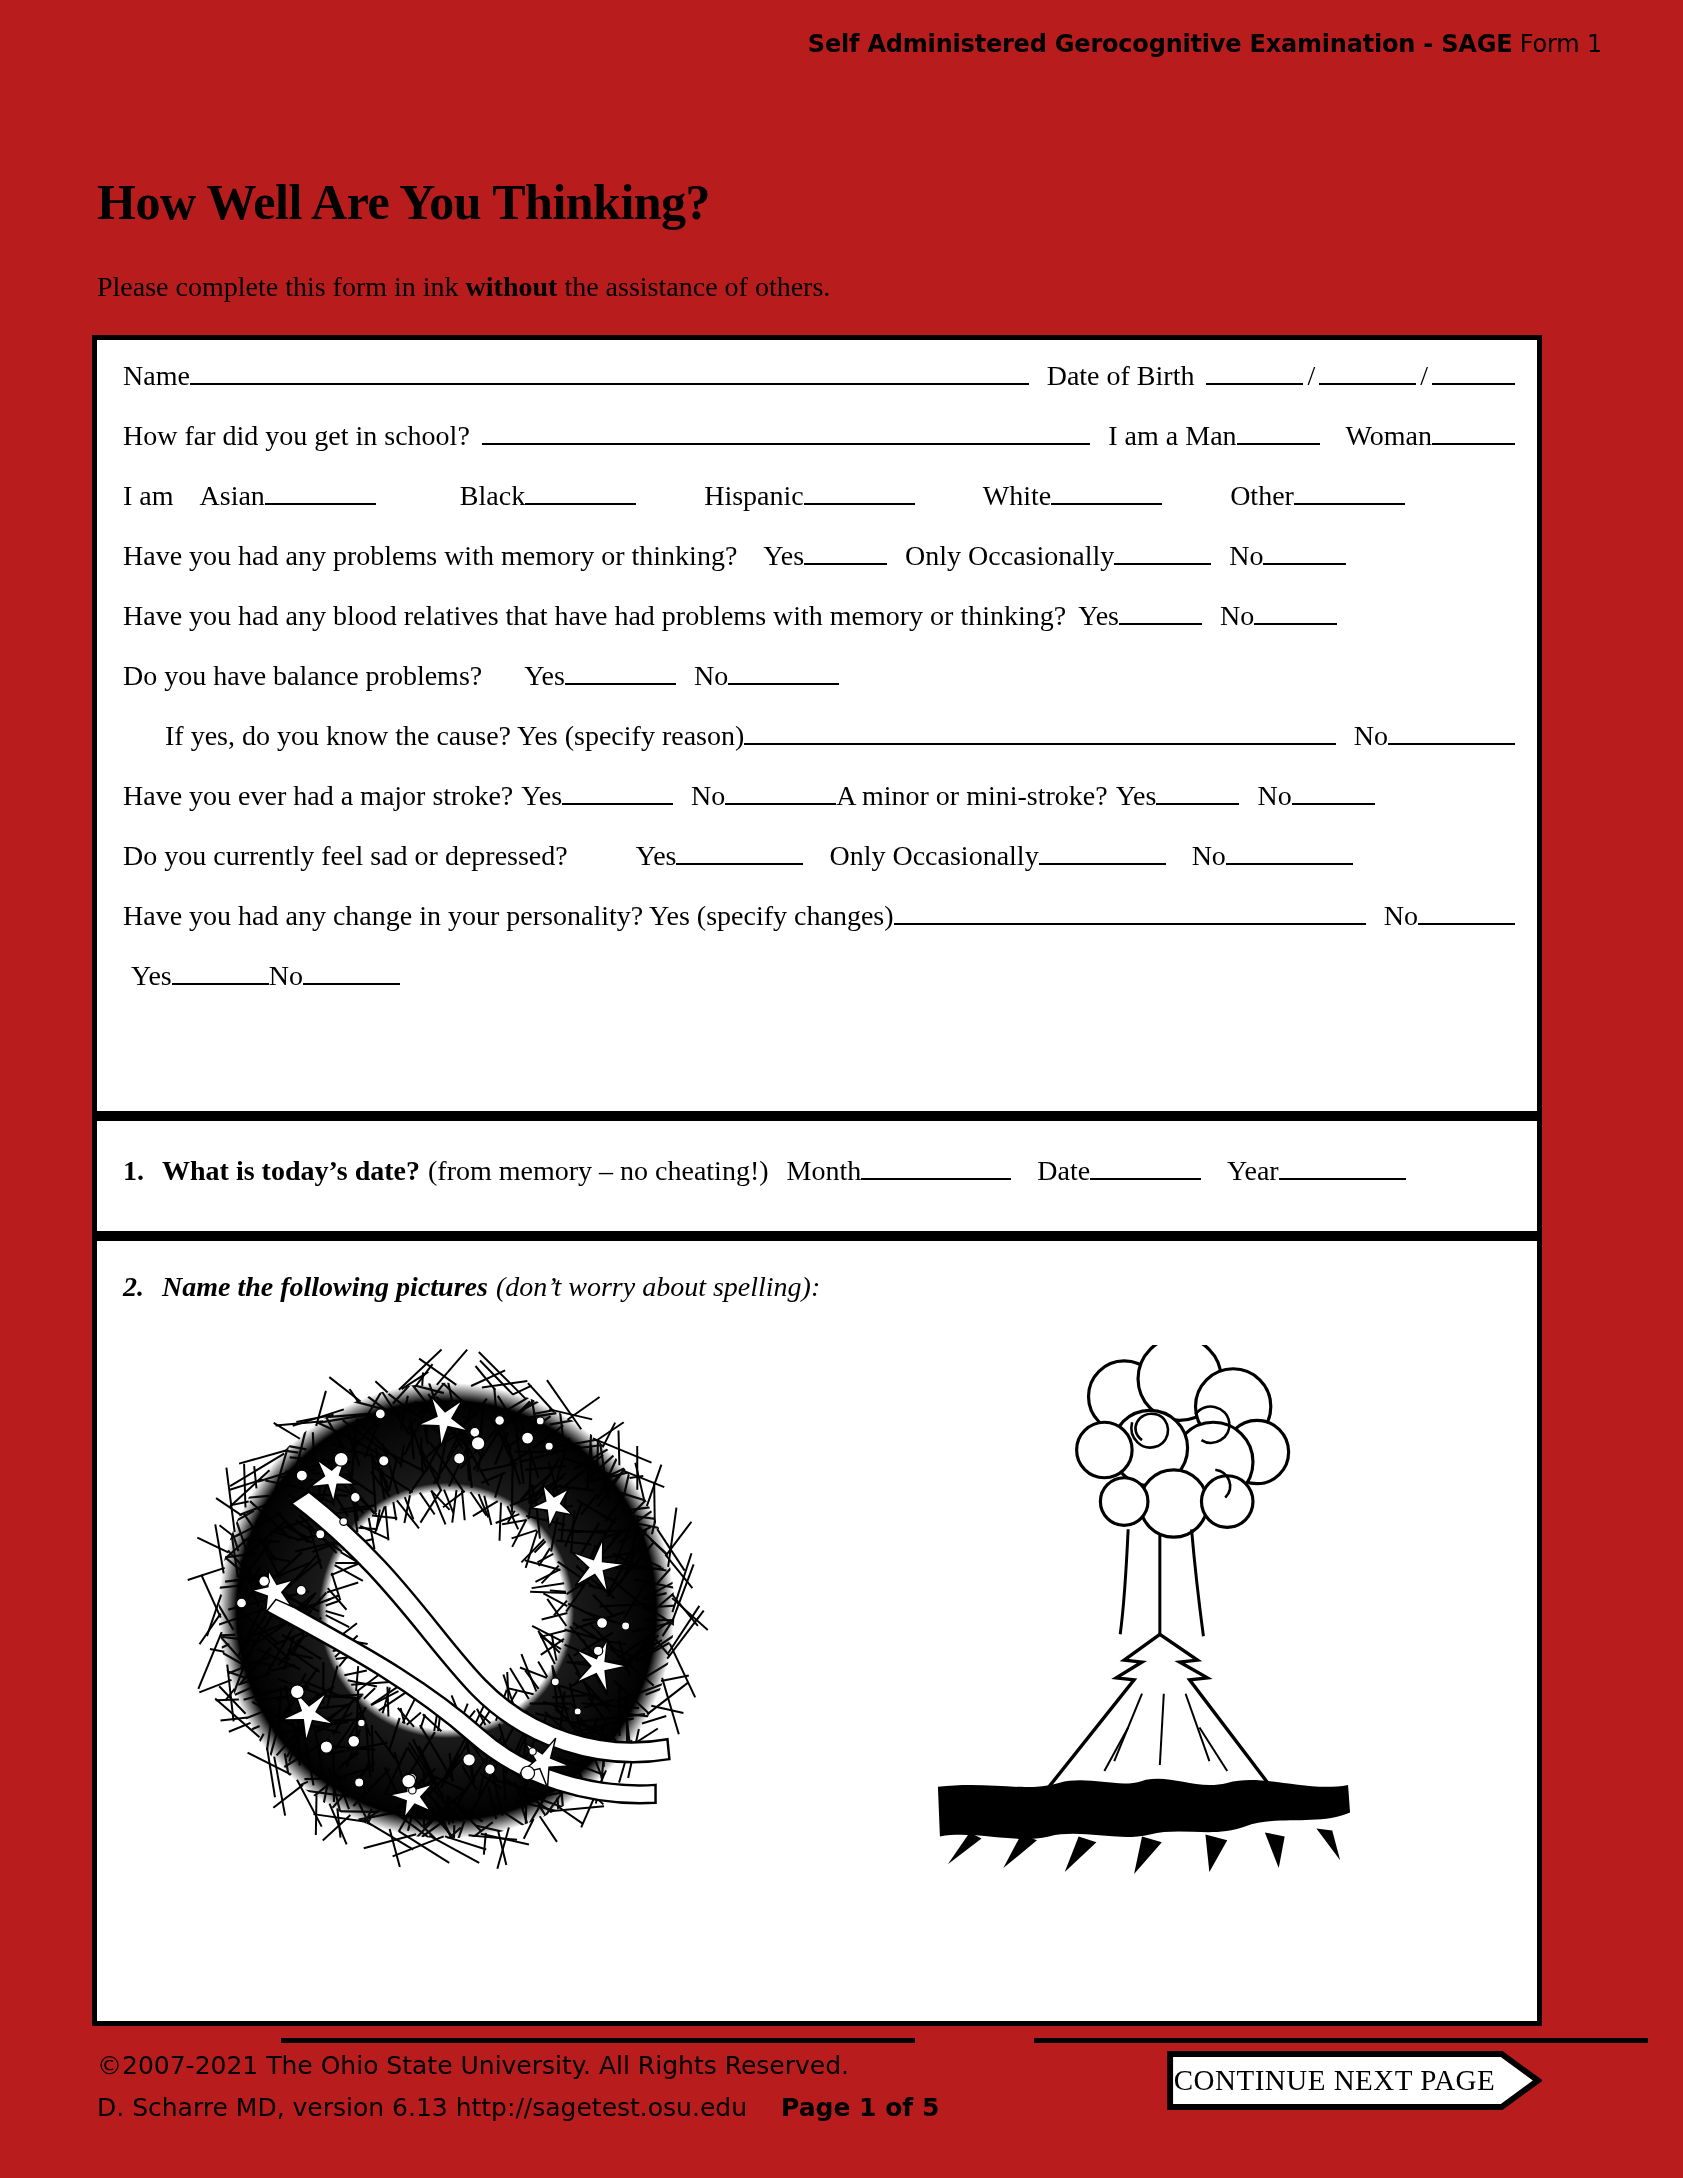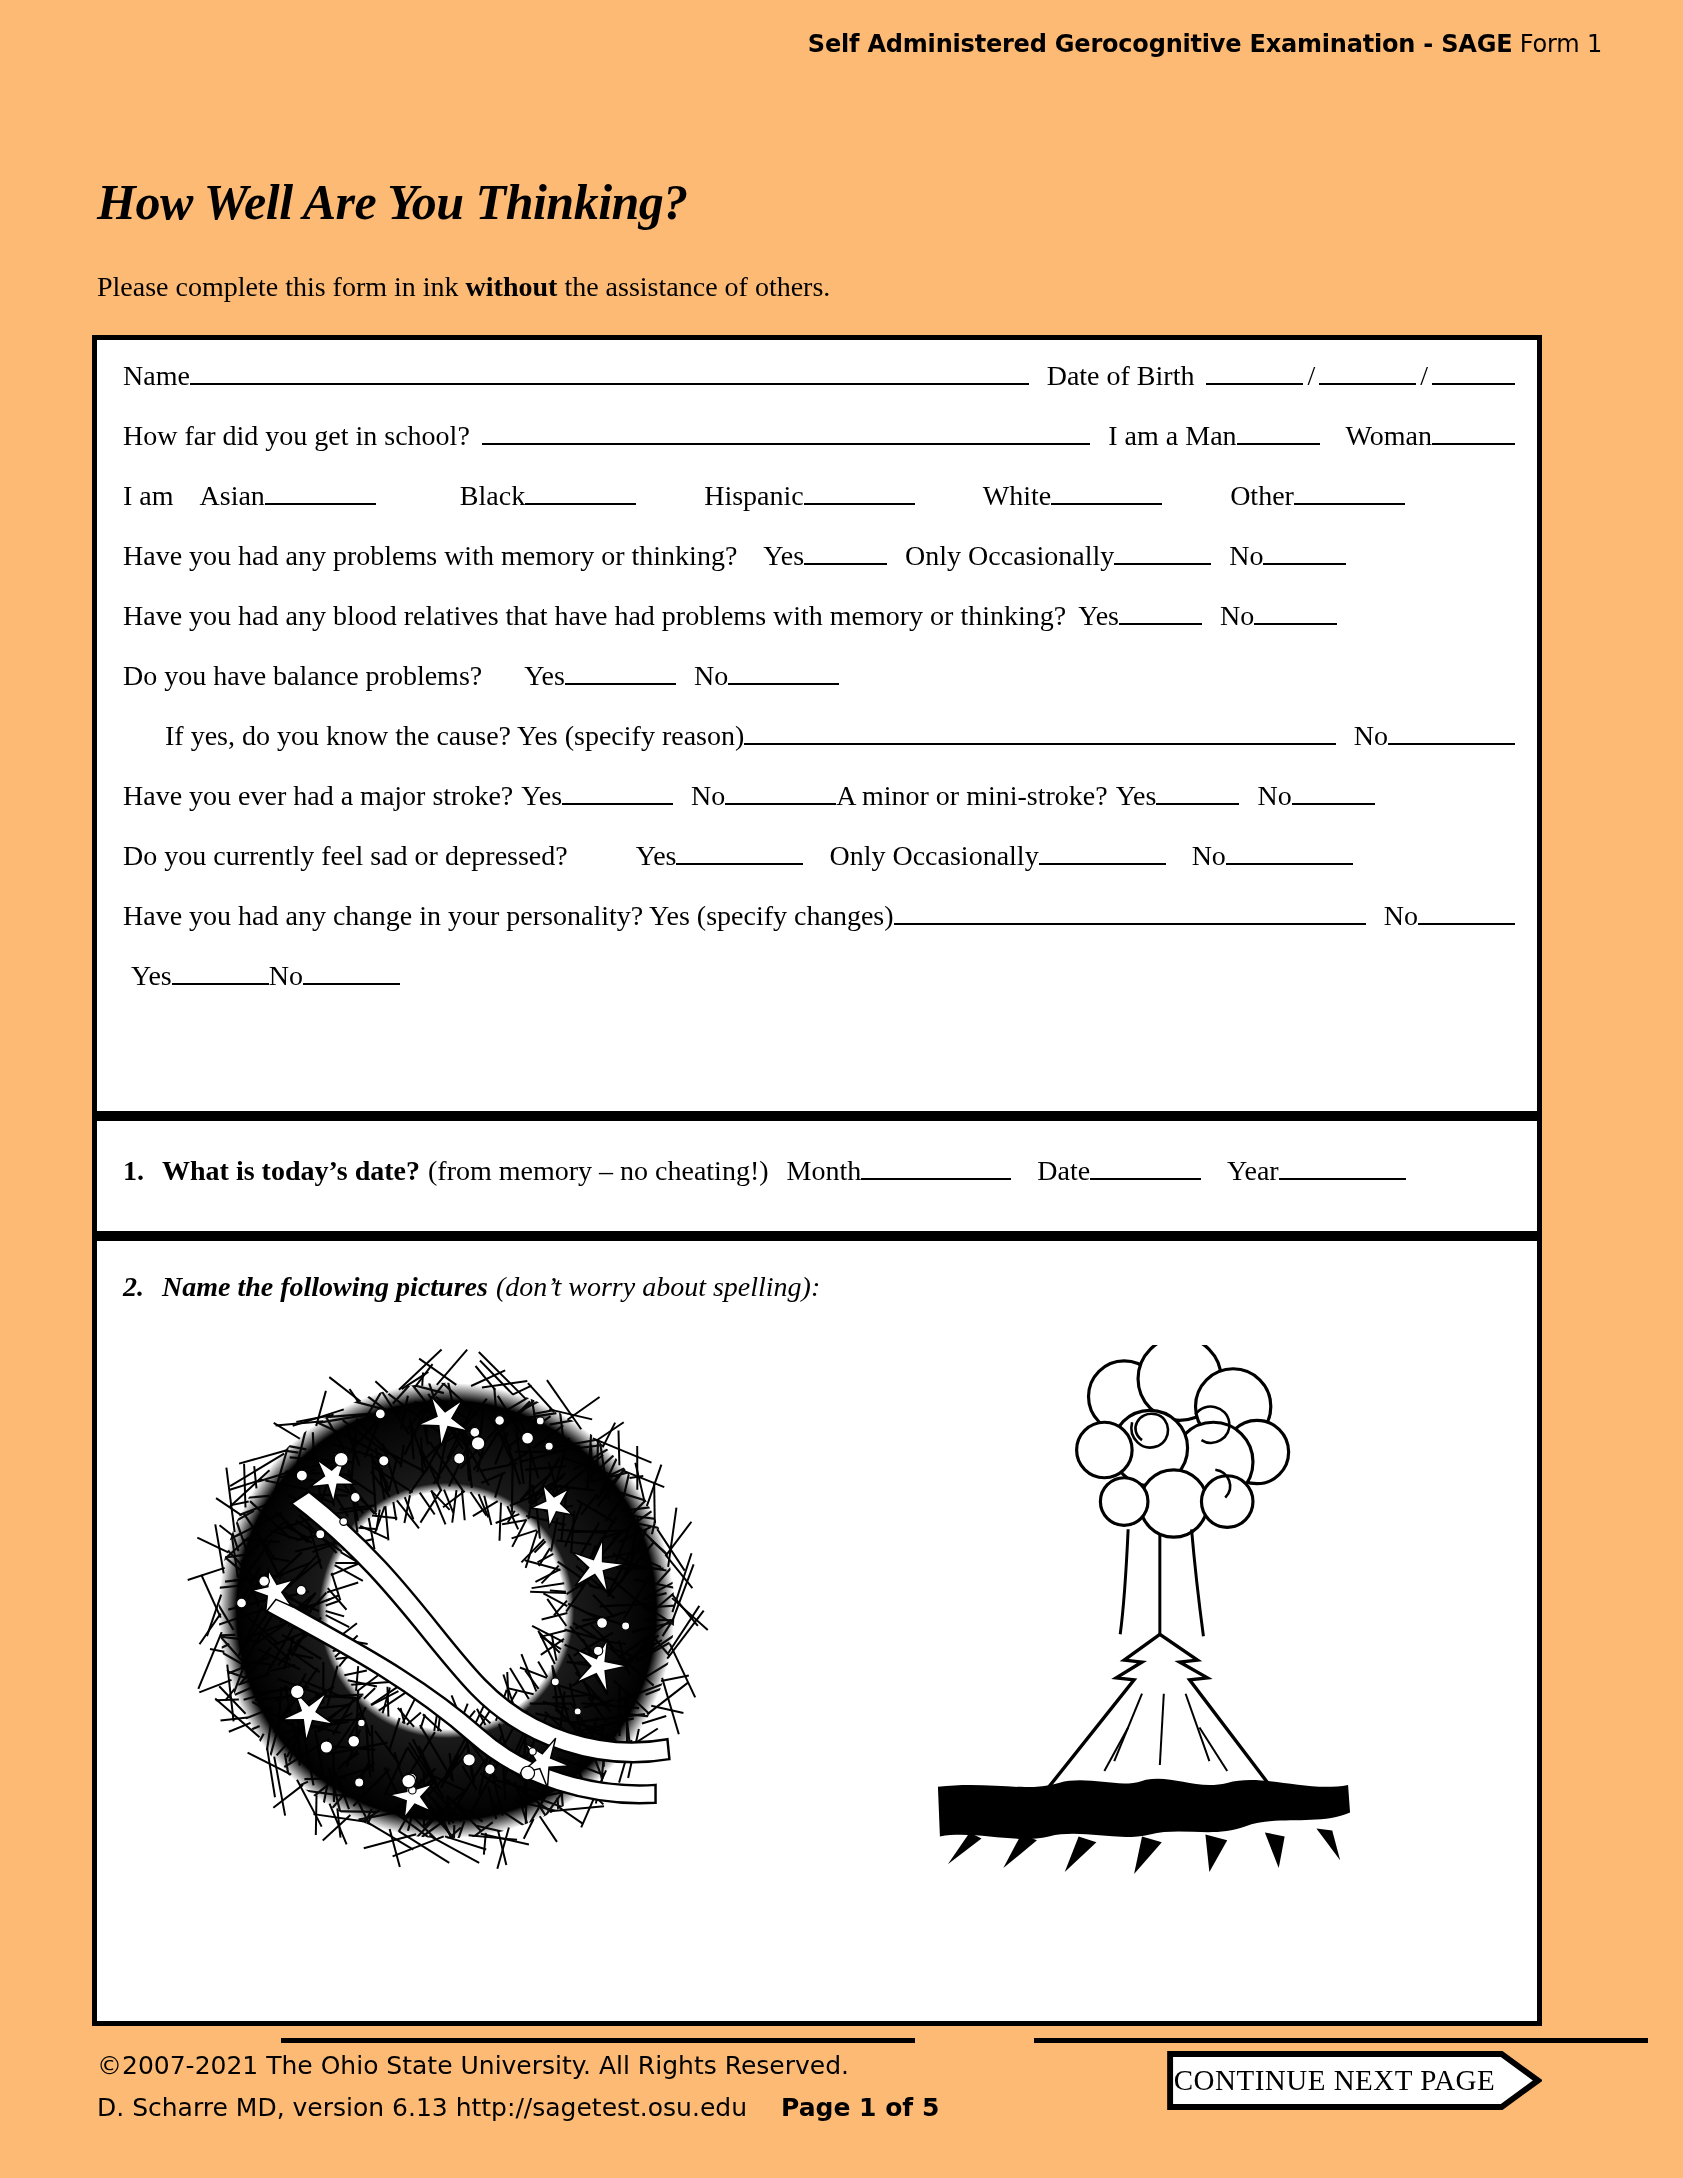--- a/index.html
+++ b/index.html
@@ -4,21 +4,21 @@
 <style>
   html, body {
     margin: 0;
     padding: 0;
     background: #ffffff;
   }
   .page {
     position: relative;
     width: 1683px;
     height: 2178px;
-    background: #fdba74;
+    background: #b91c1c;
     font-family: "Liberation Serif", "DejaVu Serif", serif;
     color: #000000;
     overflow: hidden;
     box-sizing: border-box;
   }
 
   
   .doc-header {
     position: absolute;
     top: 30px;
@@ -31,21 +31,20 @@
   .doc-header .b { font-weight: bold; }
   .doc-header .n { font-weight: normal; }
 
   
   .title {
     position: absolute;
     top: 173px;
     left: 97px;
     font-size: 50px;
     font-weight: bold;
-    font-style: italic;
     letter-spacing: -0.5px;
   }
   .subtitle {
     position: absolute;
     top: 271px;
     left: 97px;
     font-size: 28px;
   }
   .subtitle b { font-weight: bold; }
 

